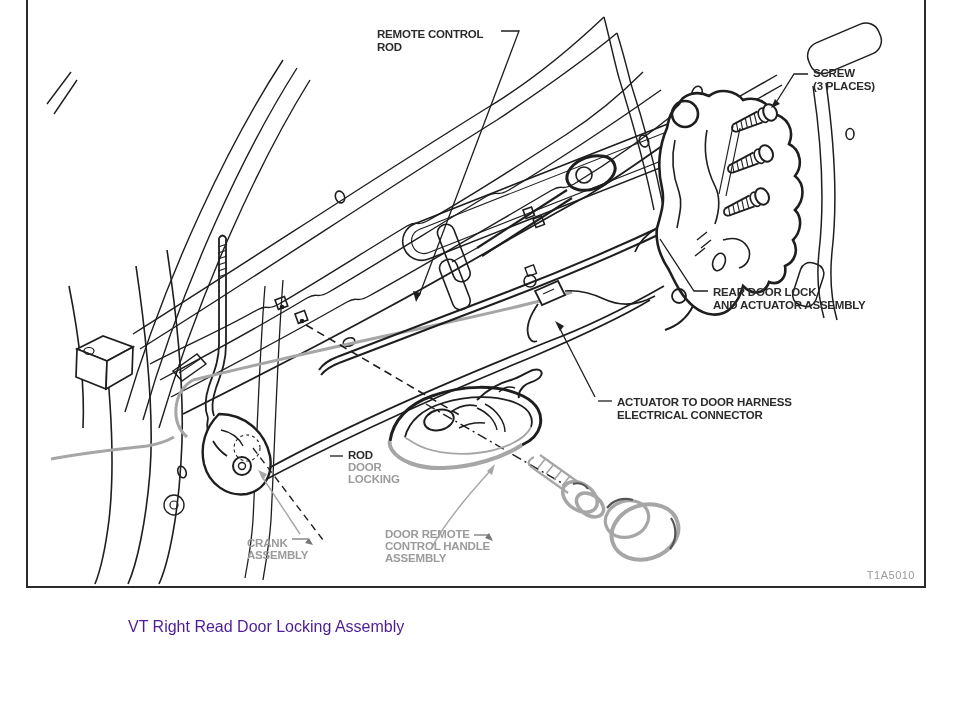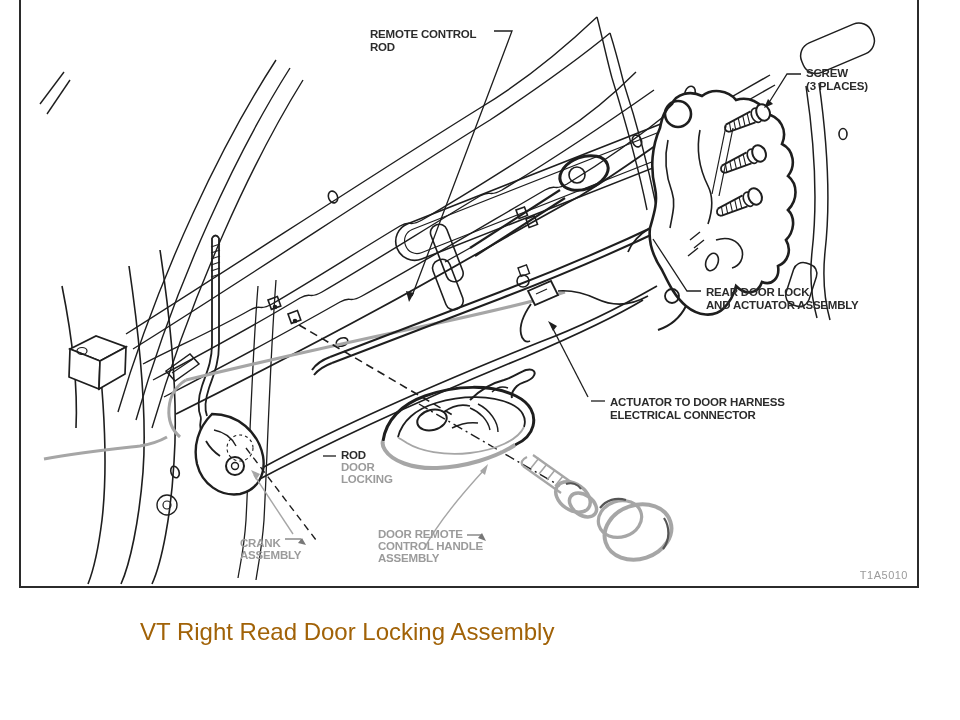--- a/index.html
+++ b/index.html
@@ -1,22 +1,22 @@
 <!DOCTYPE html>
 <html><head>
 <meta charset="utf-8">
 <style>
   html,body{margin:0;padding:0;background:#ffffff;width:960px;height:720px;overflow:hidden;}
   .page{position:relative;width:960px;height:720px;background:#fff;font-family:"Liberation Sans",sans-serif;}
-  .figure-wrap{position:absolute;left:0;top:0;width:800px;height:600px;}
+  .figure-wrap{position:absolute;left:7px;top:0;width:800px;height:600px;}
   svg text{font-family:"Liberation Sans",sans-serif;}
   .lbl{font-size:11.5px;font-weight:bold;letter-spacing:-0.2px;fill:#2b2b2b;}
   .lbl-gray{font-size:11.5px;font-weight:bold;letter-spacing:-0.2px;fill:#9b9b9b;}
   .code{font-size:11px;fill:#9a9a9a;letter-spacing:0.5px;}
-  .caption{position:absolute;left:140px;top:618px;font-size:24px;color:#a16207;}
+  .caption{position:absolute;left:128px;top:618px;font-size:16px;color:#4c1d95;}
   .k{fill:none;stroke:#1e1e1e;}
   .g{fill:none;stroke:#a6a6a6;}
 </style>
 </head>
 <body>
 
 <div class="page">
   <div class="figure-wrap">
     <svg width="960" height="600" viewBox="0 0 960 600">
 

